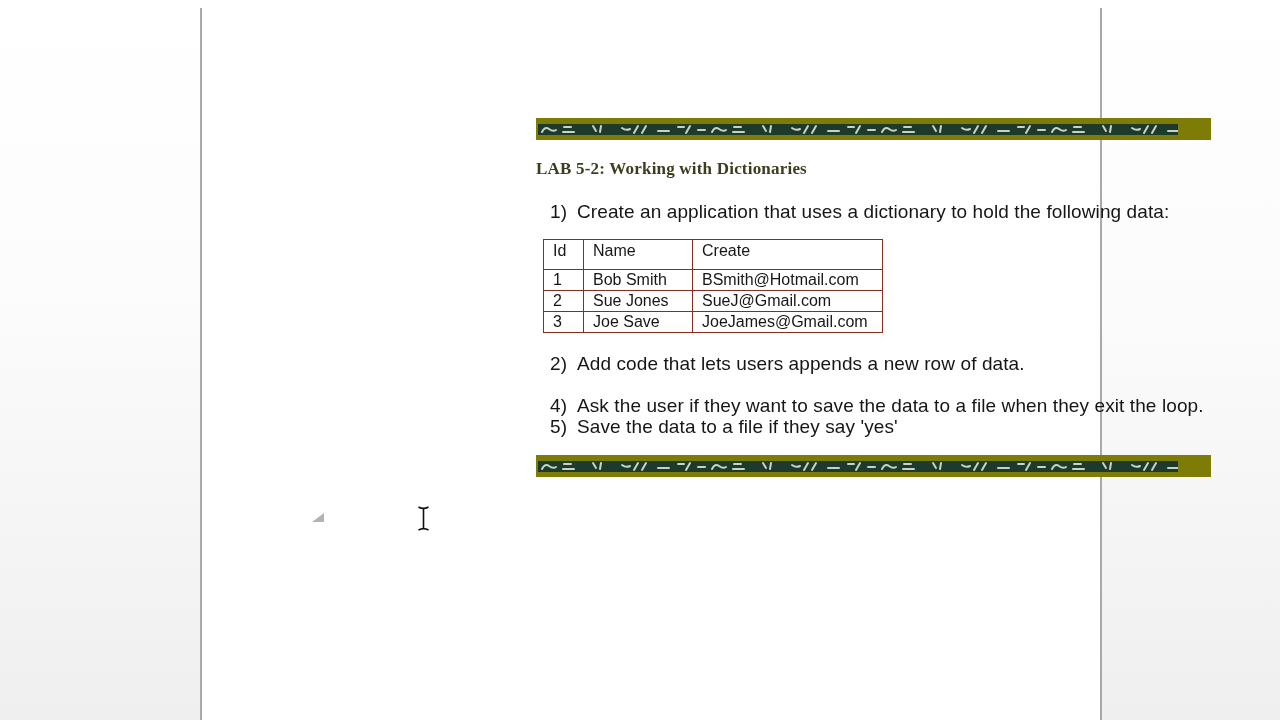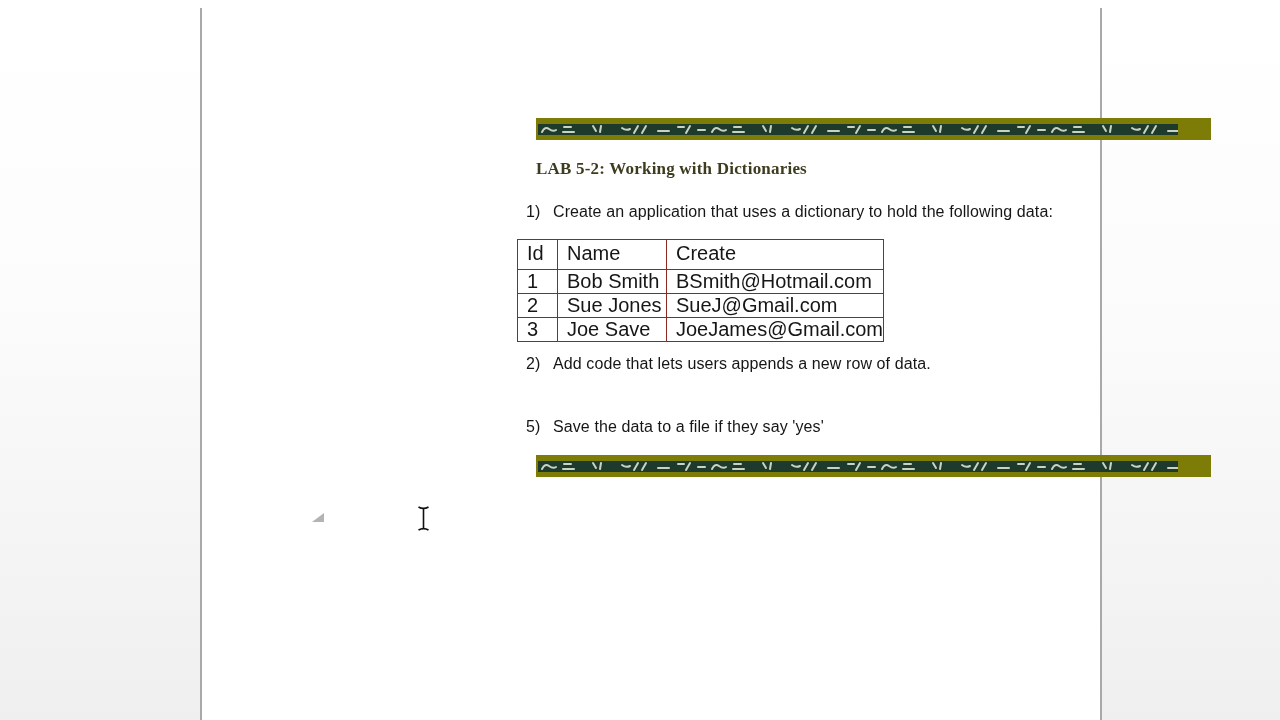--- a/index.html
+++ b/index.html
@@ -41,31 +41,31 @@
   .heading{
     position:absolute;left:334px;top:159px;margin:0;
     font-family:"Liberation Serif","DejaVu Serif",serif;
     font-weight:bold;font-size:17px;line-height:20px;
     color:var(--heading-color,#3e3c1e);
     letter-spacing:.2px;
   }
 
   
   .line{
-    position:absolute;left:324px;white-space:nowrap;
-    font-size:16px;line-height:20px;letter-spacing:.1px;
+    position:absolute;left:348px;white-space:nowrap;
+    font-size:19px;line-height:20px;letter-spacing:.1px;
   }
   .line .num{display:inline-block;width:27px;}
   .l1{top:202px;} .l2{top:354px;} .l3{top:375px;} .l4{top:396px;} .l5{top:417px;}
 
   
   .data-table{
-    position:absolute;left:315px;top:239px;
+    position:absolute;left:341px;top:239px;
     border-collapse:collapse;
-    font-size:20px;
+    font-size:16px;
   }
   .data-table td,.data-table th{
     border:1.5px solid var(--table-border,#8a2a22);
     text-align:left;font-weight:normal;
     padding:0 0 0 9px;white-space:nowrap;
   }
   .data-table thead th{height:27px;vertical-align:top;padding-top:2px;}
   .data-table tbody td{height:20px;vertical-align:middle;}
   .col-id{width:30px;min-width:30px;}
   .col-name{width:99px;min-width:99px;}
@@ -152,20 +152,23 @@
           <td>3</td>
           <td>Joe Save</td>
           <td>JoeJames@Gmail.com</td>
         </tr>
       </tbody>
     </table>
 
     <div class="line l2">
       <span class="num">2)</span><span>Add code that lets users appends a new row of data.</span>
     </div>
+    <div class="line l4">
+      <span class="num">4)</span><span>Ask the user if they want to save the data to a file when they exit the loop.</span>
+    </div>
     <div class="line l5">
       <span class="num">5)</span><span>Save the data to a file if they say 'yes'</span>
     </div>
 
     <div class="banner bottom">
       <svg class="stripe">
         <rect width="100%" height="100%" fill="url(#scrib)"></rect>
       </svg>
     </div>
 

